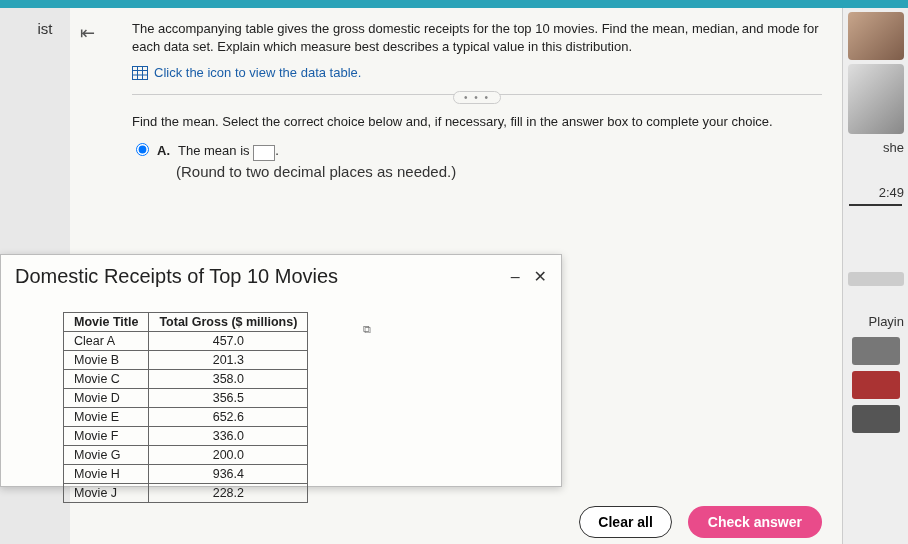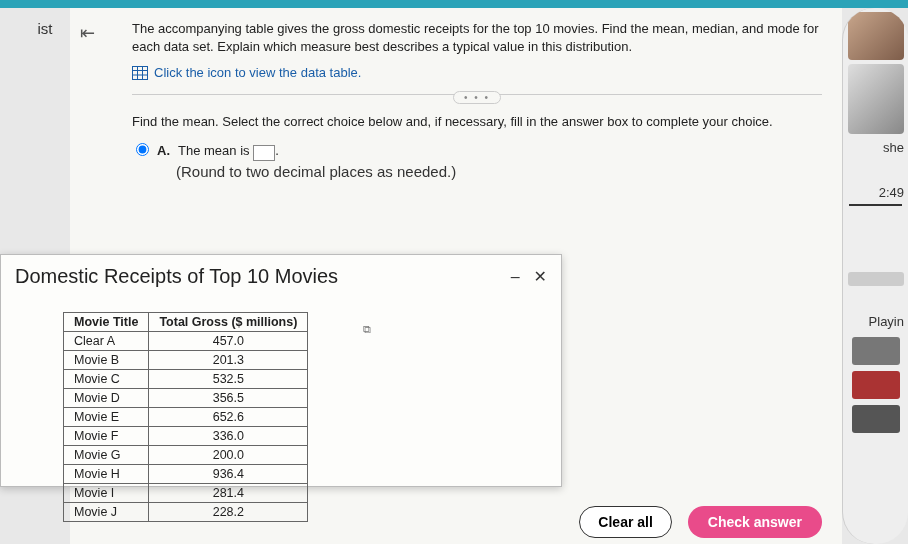--- a/index.html
+++ b/index.html
@@ -186,21 +186,20 @@
   cursor: pointer;
 }
 .right-rail {
   position: absolute;
   top: 8px; right: 0;
   width: 66px; bottom: 0;
   background: #eee;
   border-left: 1px solid #ccc;
   overflow: hidden;
   font-size: 11px;
-  border-radius: 32px;
 }
 .thumb {
   width: 56px; height: 48px;
   margin: 4px auto;
   border-radius: 4px;
   background: linear-gradient(135deg,#c7a58b,#7e5d4a);
 }
 .thumb2 { background: linear-gradient(135deg,#dedede,#888); height:70px;}
 .rail-label {
   text-align: right;
@@ -282,45 +281,41 @@
       <tr>
           <td>Clear A</td>
           <td class="num">457.0</td>
         </tr>
       <tr>
           <td>Movie B</td>
           <td class="num">201.3</td>
         </tr>
       <tr>
           <td>Movie C</td>
-          <td class="num">532.5</td>
+          <td class="num">358.0</td>
         </tr>
       <tr>
           <td>Movie D</td>
           <td class="num">356.5</td>
         </tr>
       <tr>
           <td>Movie E</td>
           <td class="num">652.6</td>
         </tr>
       <tr>
           <td>Movie F</td>
           <td class="num">336.0</td>
         </tr>
       <tr>
           <td>Movie G</td>
           <td class="num">200.0</td>
         </tr>
       <tr>
           <td>Movie H</td>
           <td class="num">936.4</td>
-        </tr>
-      <tr>
-          <td>Movie I</td>
-          <td class="num">281.4</td>
         </tr>
       <tr>
           <td>Movie J</td>
           <td class="num">228.2</td>
         </tr>
     </tbody>
   </table>
 </div>
 
 <div class="footer-buttons">

